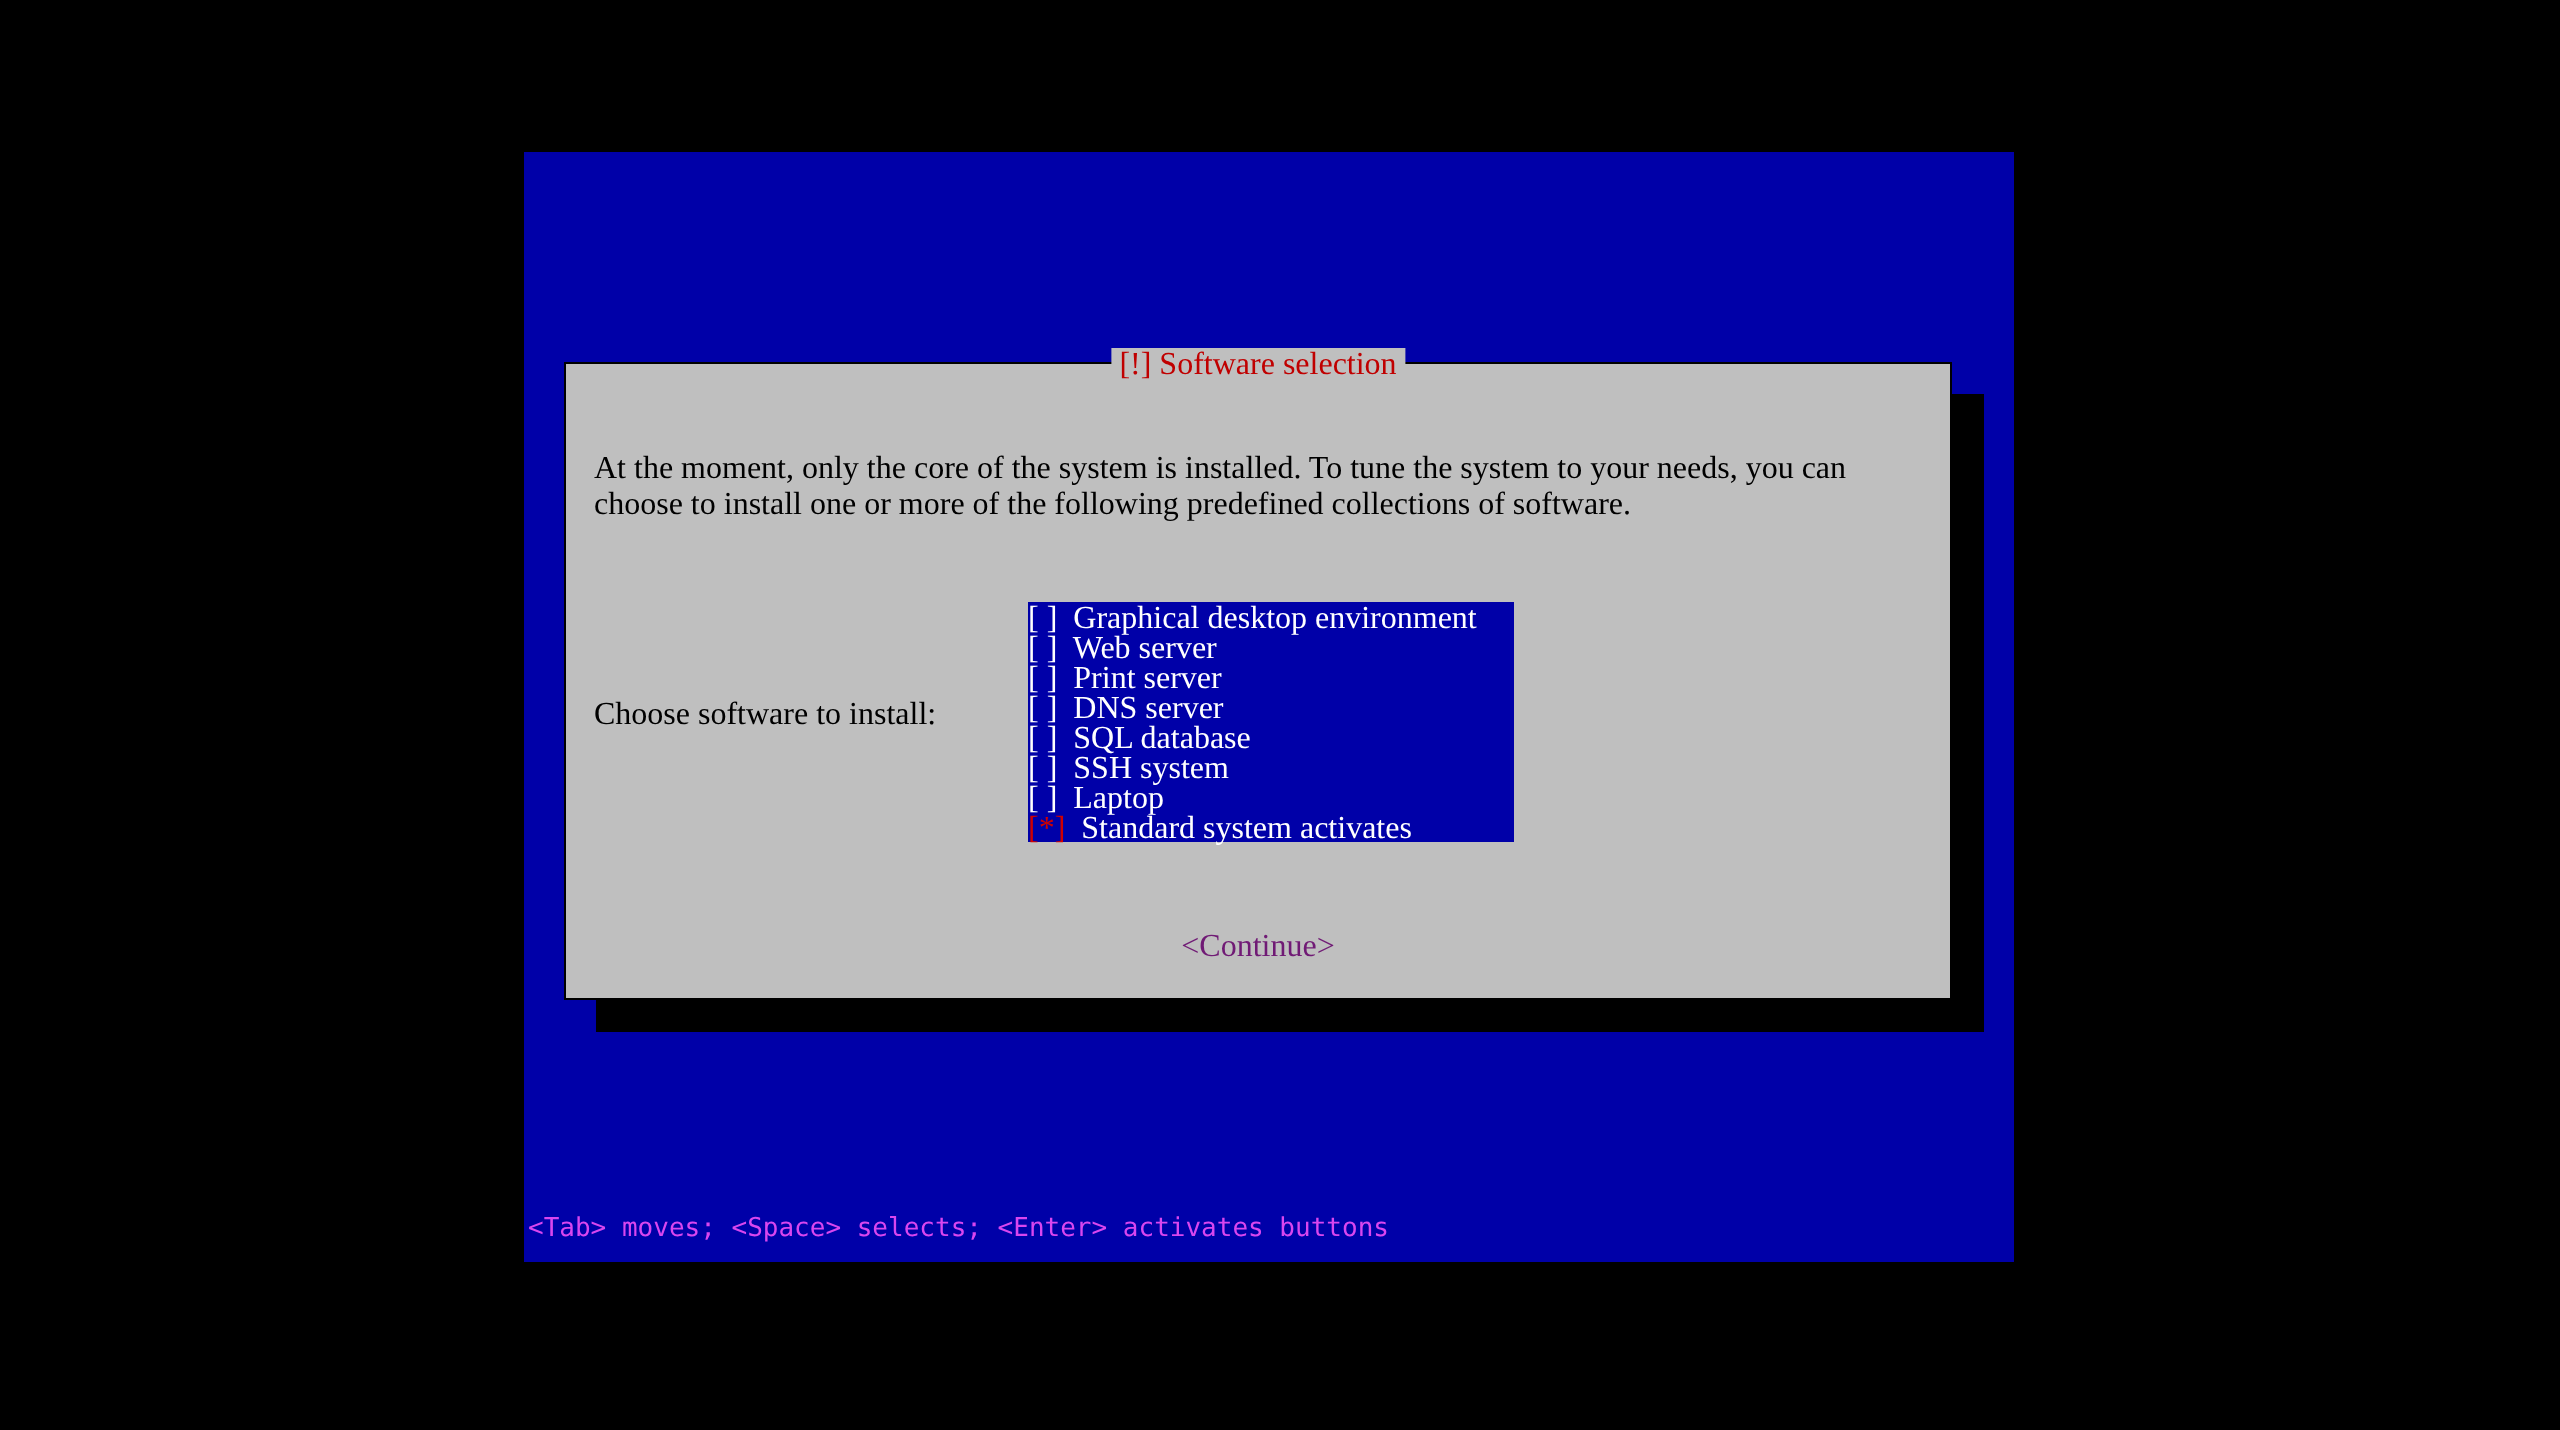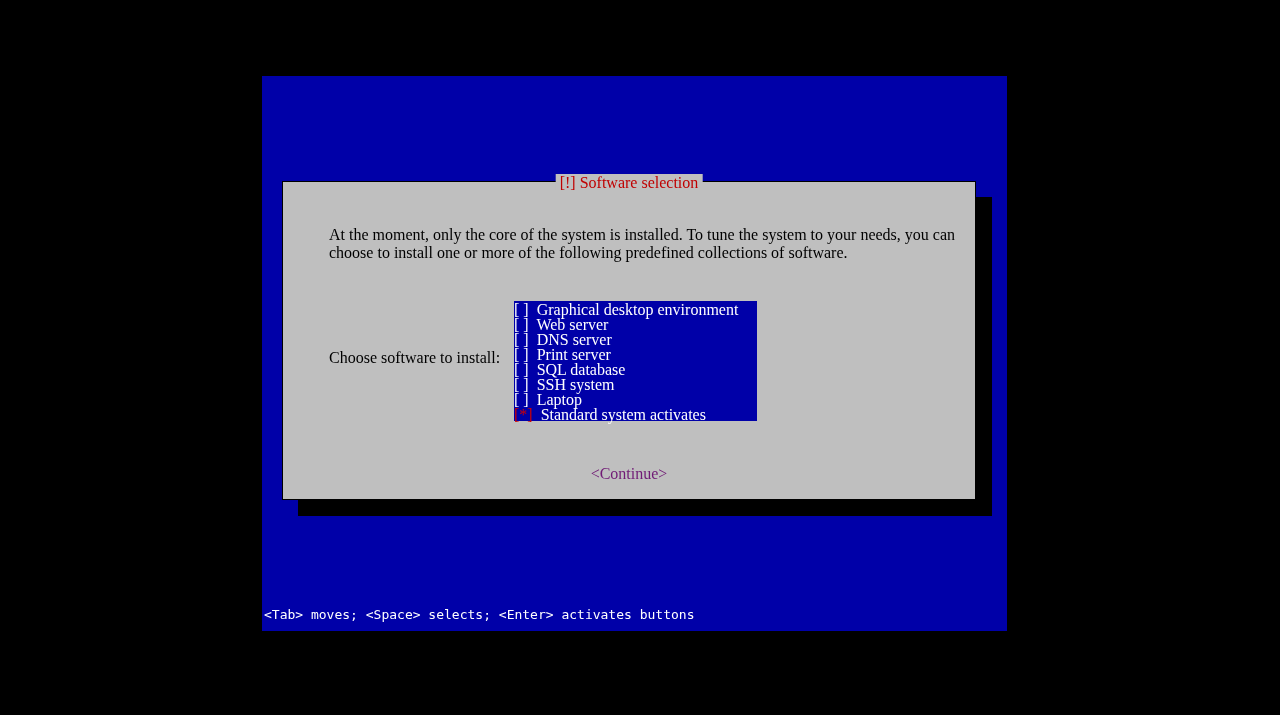--- a/index.html
+++ b/index.html
@@ -33,21 +33,20 @@
     position:absolute;
     top:-8px;left:50%;transform:translateX(-50%);
     height:16px;padding:0 4px;
     background:#bfbfbf;
     white-space:nowrap;
   }
   .title-red{color:#c00000}
   .body{
     padding:8px 14px 0 14px;
     white-space:pre-wrap;
-    margin-left:32px;
   }
   .list{
     position:absolute;
     left:231px;top:119px;
     width:243px;
     background:#0000a8;
     color:#fff;
   }
   .row{height:15px;white-space:pre}
   .row .chk{color:#fff}
@@ -55,21 +54,21 @@
   .row .lbl{color:#fff}
   .cont{
     position:absolute;
     left:0;right:0;top:283px;
     text-align:center;
     color:#701a75;
   }
   .help{
     position:absolute;
     left:2px;bottom:9px;
-    color:#ffffff;
+    color:#d946ef;
     white-space:pre;
   }
 </style>
 </head>
 <body>
 
 <div class="screen">
   <div class="help">&lt;Tab&gt; moves; &lt;Space&gt; selects; &lt;Enter&gt; activates buttons</div>
 </div>
 
@@ -81,22 +80,22 @@
   </div>
   <div class="body">
     <div>At the moment, only the core of the system is installed. To tune the system to your needs, you can choose to install one or more of the following predefined collections of software.</div>
     <div style="height:15px"></div>
     <div>Choose software to install:</div>
   </div>
 
   <div class="list" id="list">
       <div class="row"><span class="chk">[ ]  </span><span class="lbl">Graphical desktop environment</span></div>
       <div class="row"><span class="chk">[ ]  </span><span class="lbl">Web server                   </span></div>
+      <div class="row"><span class="chk">[ ]  </span><span class="lbl">Print server                 </span></div>
       <div class="row"><span class="chk">[ ]  </span><span class="lbl">DNS server                   </span></div>
-      <div class="row"><span class="chk">[ ]  </span><span class="lbl">Print server                 </span></div>
       <div class="row"><span class="chk">[ ]  </span><span class="lbl">SQL database                 </span></div>
       <div class="row"><span class="chk">[ ]  </span><span class="lbl">SSH system                   </span></div>
       <div class="row"><span class="chk">[ ]  </span><span class="lbl">Laptop                       </span></div>
       <div class="row sel"><span class="chk">[*]  </span><span class="lbl">Standard system activates    </span></div>
     </div>
 
   <div class="cont">&lt;Continue&gt;</div>
 </div>
 
 </body></html>

